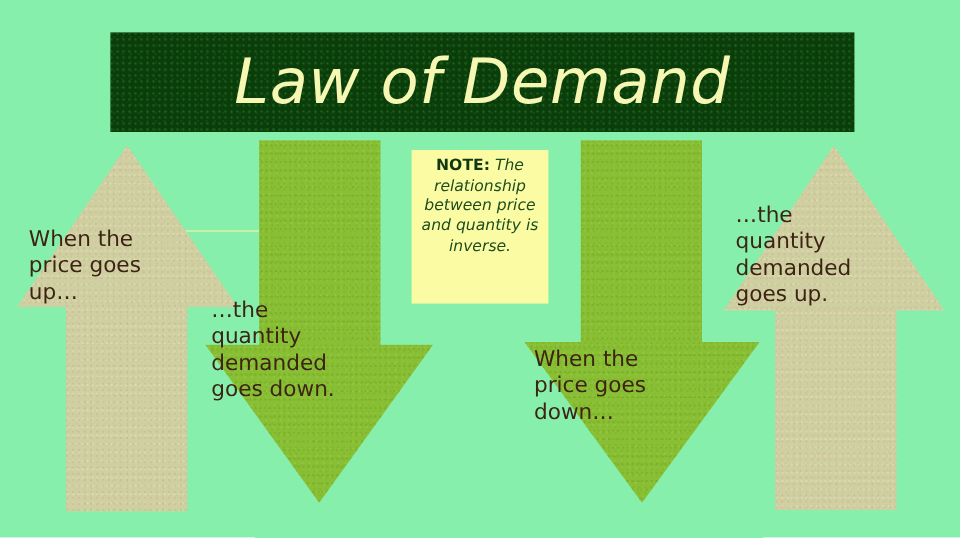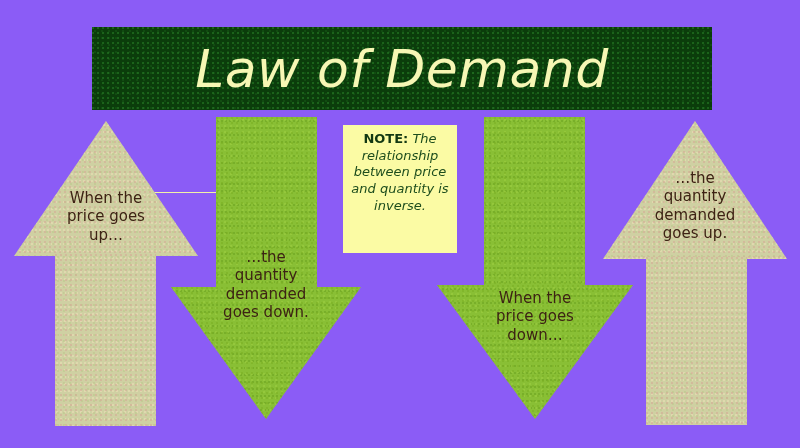--- a/index.html
+++ b/index.html
@@ -5,21 +5,21 @@
 <style>
   html, body {
     margin: 0;
     padding: 0;
     background: #ffffff;
   }
   #slide {
     position: relative;
     width: 800px;
     height: 448px;
-    background: #8b5cf6;
+    background: #86efac;
     overflow: hidden;
     font-family: "DejaVu Sans", sans-serif;
   }
 
   
   #title-banner {
     position: absolute;
     left: 92px;
     top: 27px;
     width: 620px;
@@ -43,24 +43,24 @@
     letter-spacing: 0.5px;
     white-space: nowrap;
   }
 
   
   .arrow {
     position: absolute;
   }
   .arrow-label {
     position: absolute;
-    text-align: center;
+    text-align: left;
     color: #3d2314;
     font-family: "DejaVu Sans", sans-serif;
-    font-size: 15px;
+    font-size: 18px;
     font-weight: 400;
     line-height: 1.22;
     white-space: pre-line;
     pointer-events: none;
   }
   .tan-fill {
     background-color: #cfd0a2;
     background-image:
       radial-gradient(circle at 1px 1px, rgba(214,169,150,0.55) 0.7px, rgba(0,0,0,0) 1.1px),
       radial-gradient(circle at 3px 3px, rgba(188,200,140,0.6) 0.7px, rgba(0,0,0,0) 1.1px),

